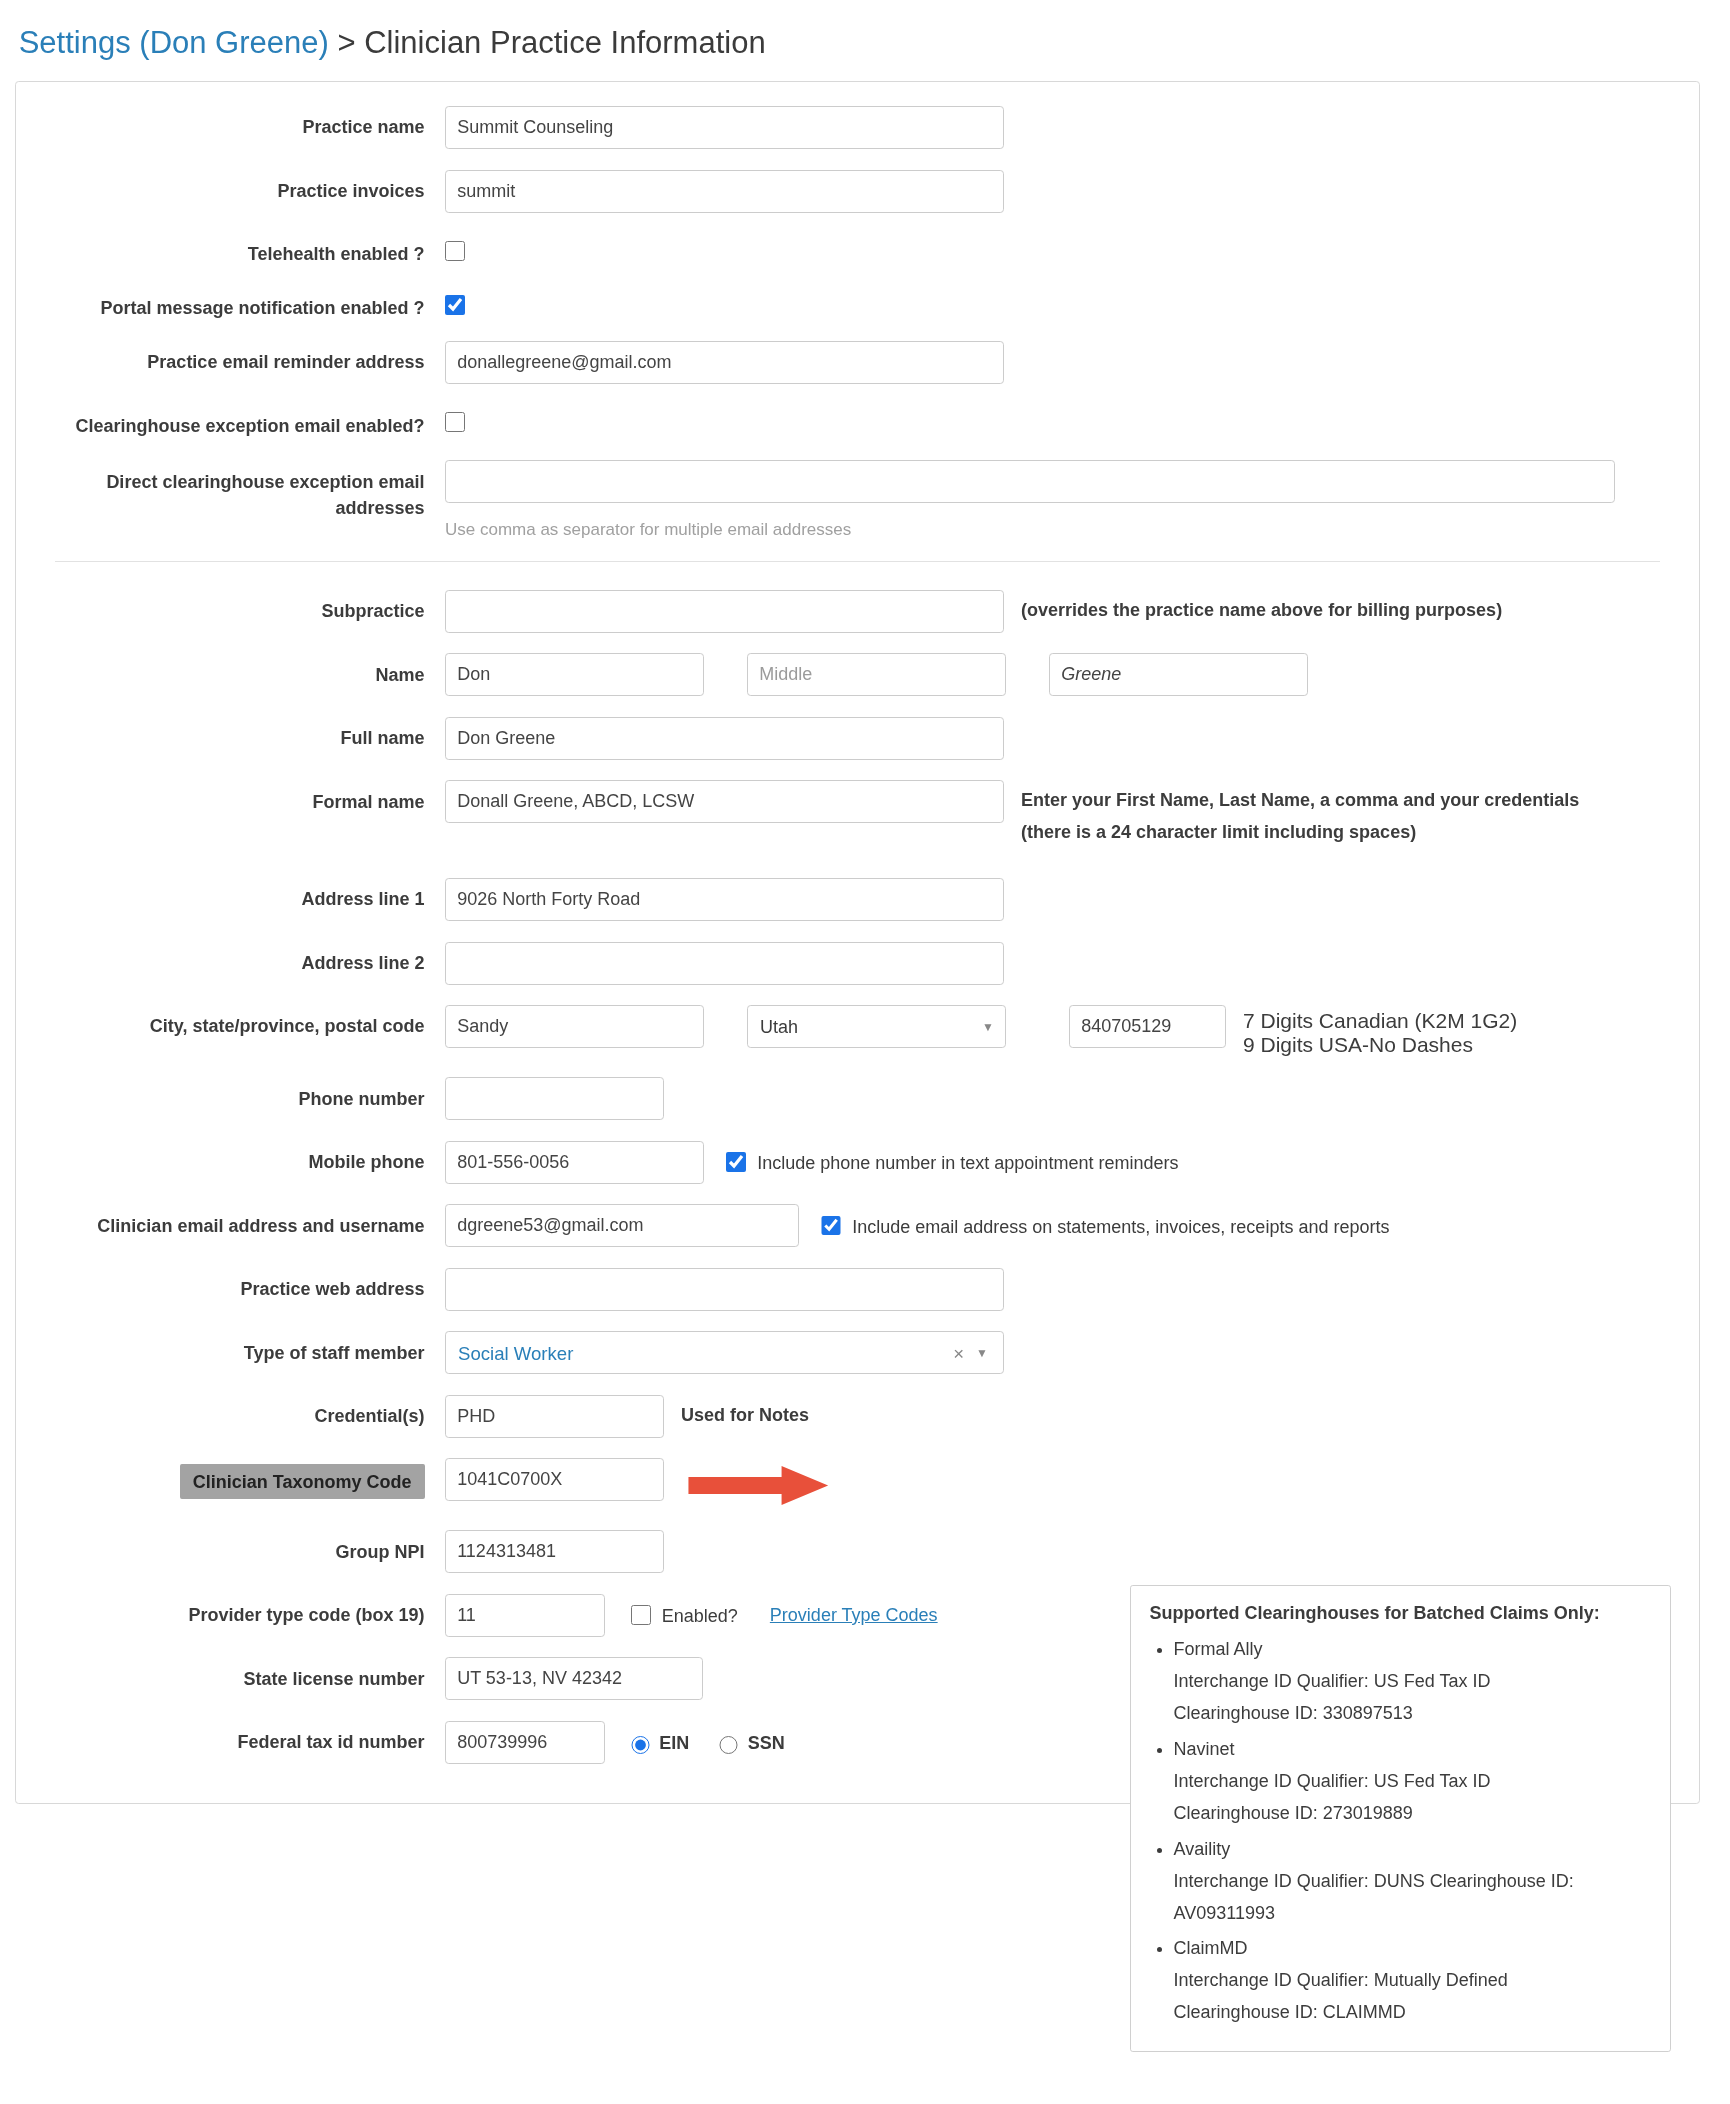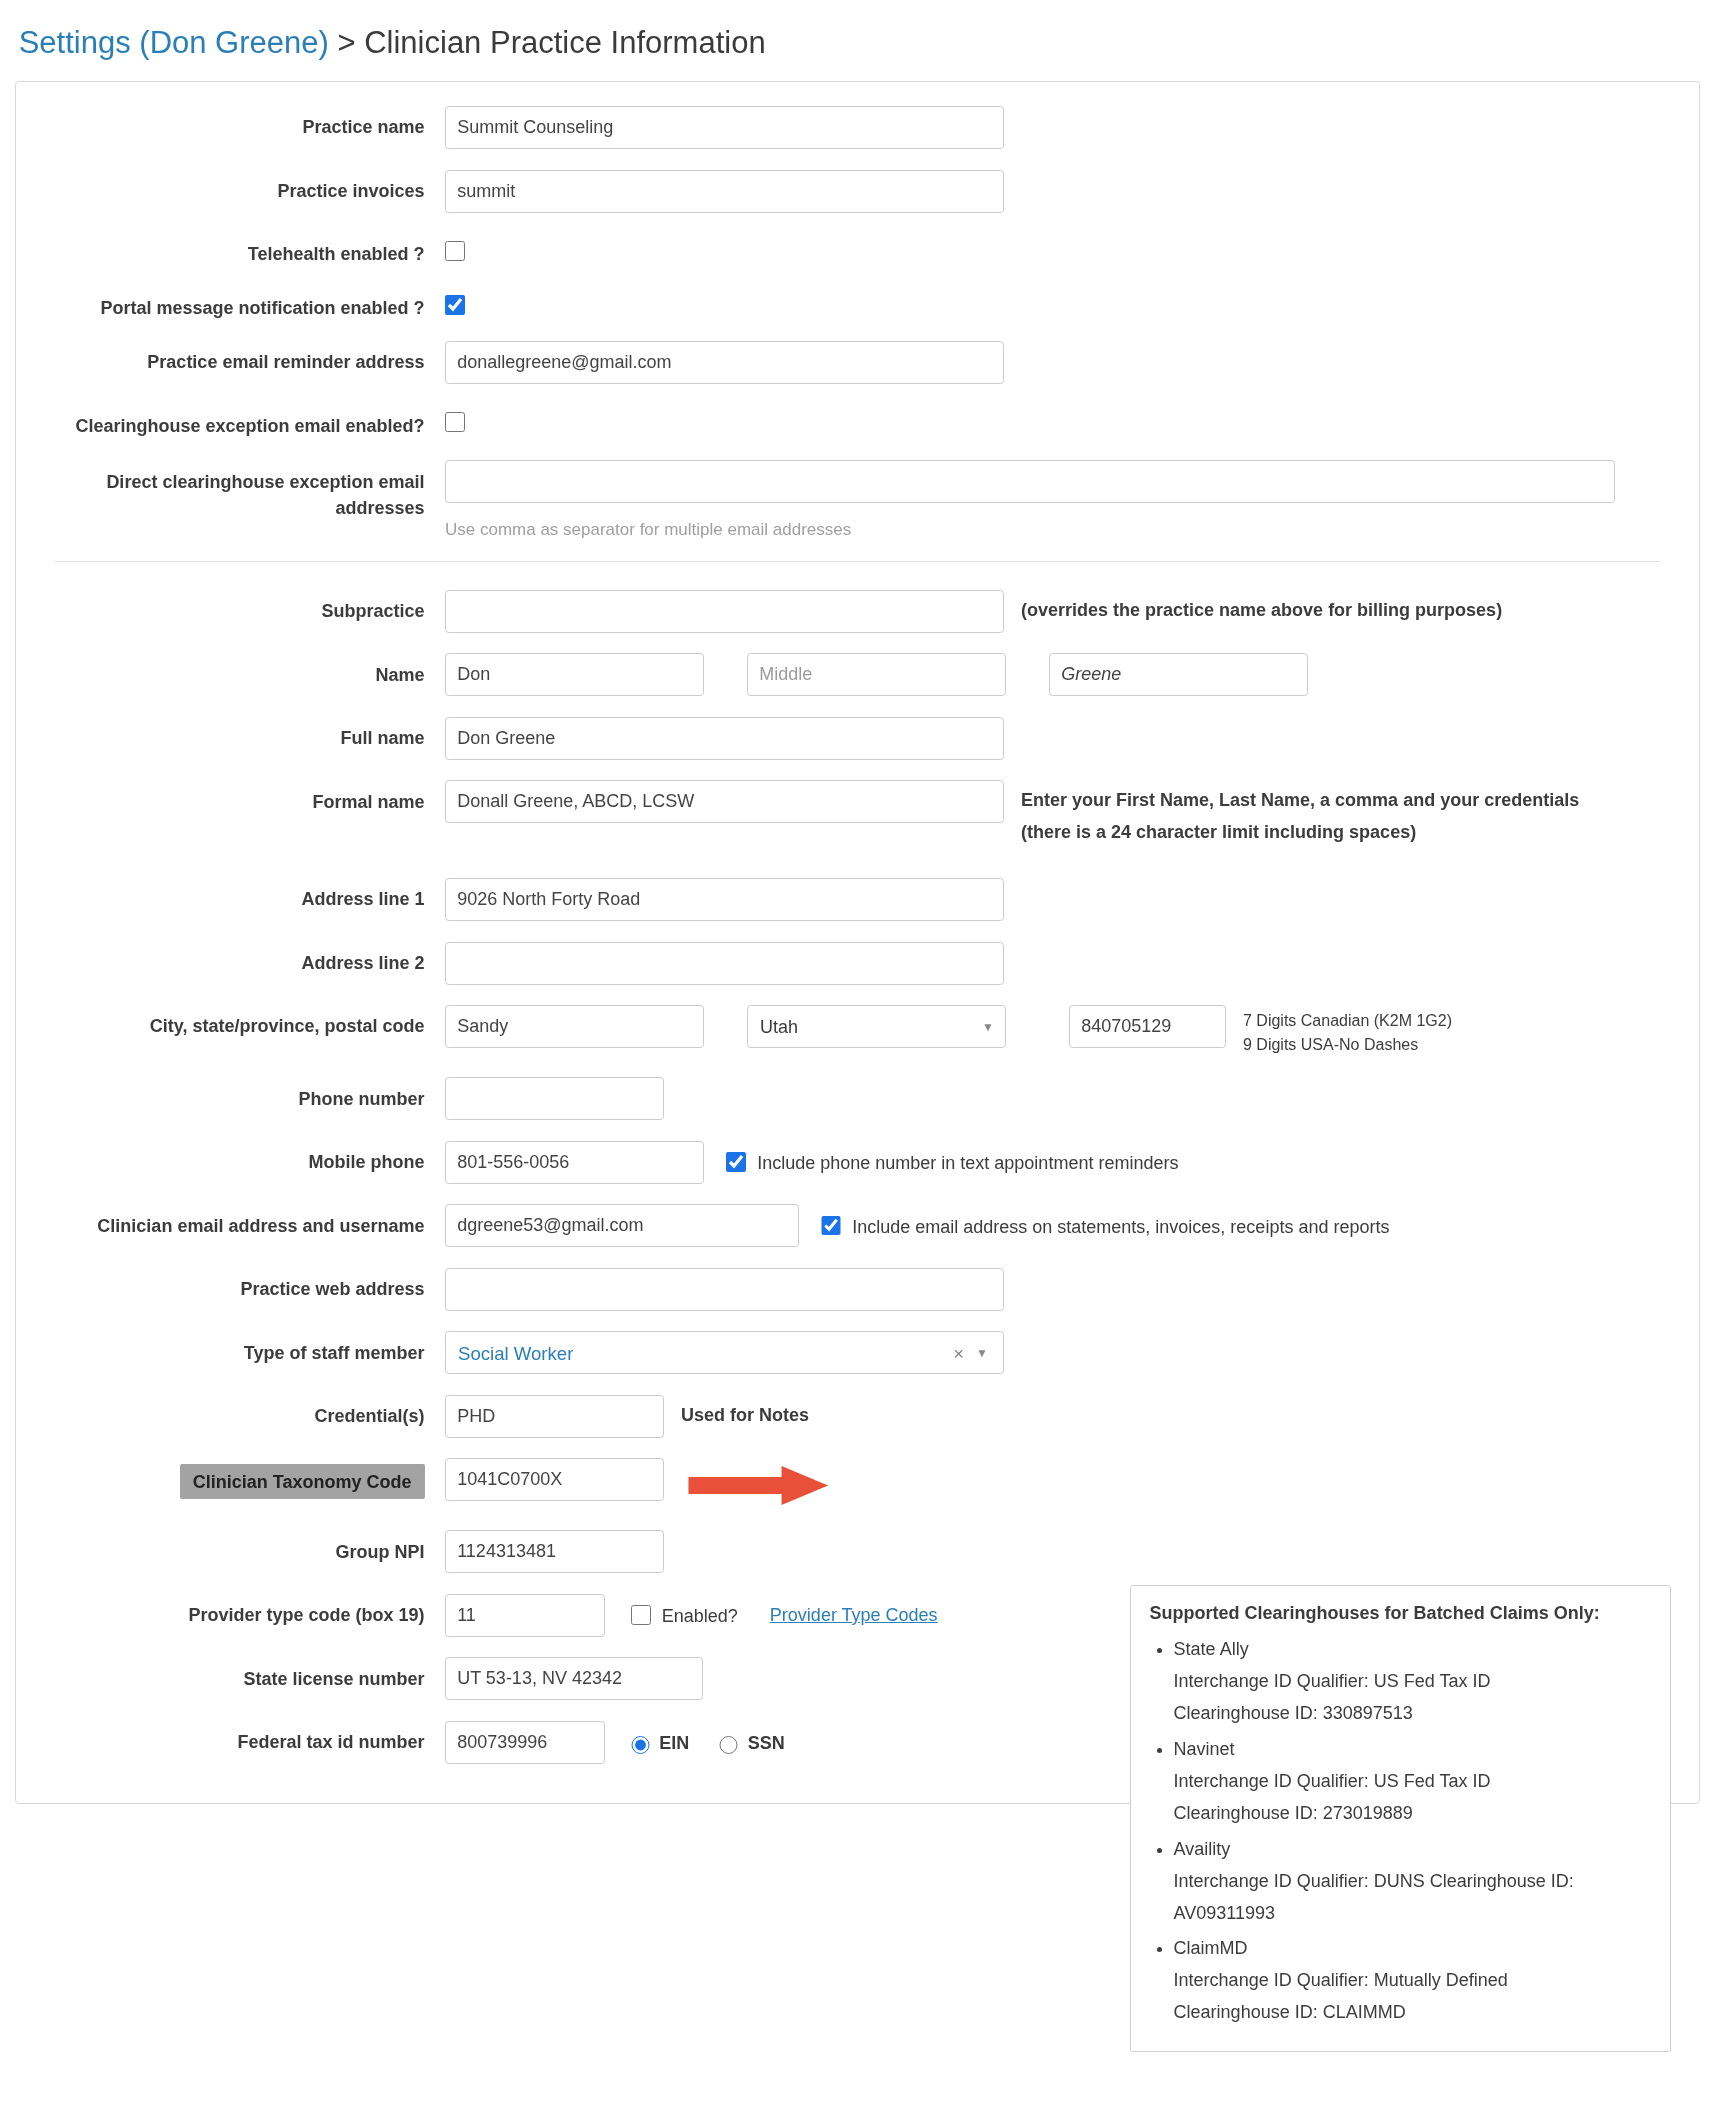--- a/index.html
+++ b/index.html
@@ -147,21 +147,21 @@
     box-sizing: border-box;
   }
   .tag-select .clear {
     position: absolute; right: 39px; top: 0; color: #888; font-size: 18.6px;
   }
   .tag-select .caret {
     position: absolute; right: 15px; top: 0; color: #888; font-size: 12px;
   }
 
   .postal-note {
-    font-size: 16px;
+    font-size: 21px;
     color: #3c3c3c;
     line-height: 24px;
     padding-left: 17px;
     padding-top: 3.7px;
   }
 
   .highlight-label {
     background: #a3a3a3;
     display: inline-block;
     padding: 5.6px 13px;
@@ -438,21 +438,21 @@
         </span>
       </div>
     </div>
 
   </div>
 
   <div class="clearing-box">
     <h4>Supported Clearinghouses for Batched Claims Only:</h4>
     <ul>
       <li>
-        <div>State Ally</div>
+        <div>Formal Ally</div>
         <div>Interchange ID Qualifier: US Fed Tax ID</div>
         <div>Clearinghouse ID: 330897513</div>
       </li>
       <li>
         <div>Navinet</div>
         <div>Interchange ID Qualifier: US Fed Tax ID</div>
         <div>Clearinghouse ID: 273019889</div>
       </li>
       <li>
         <div>Availity</div>

